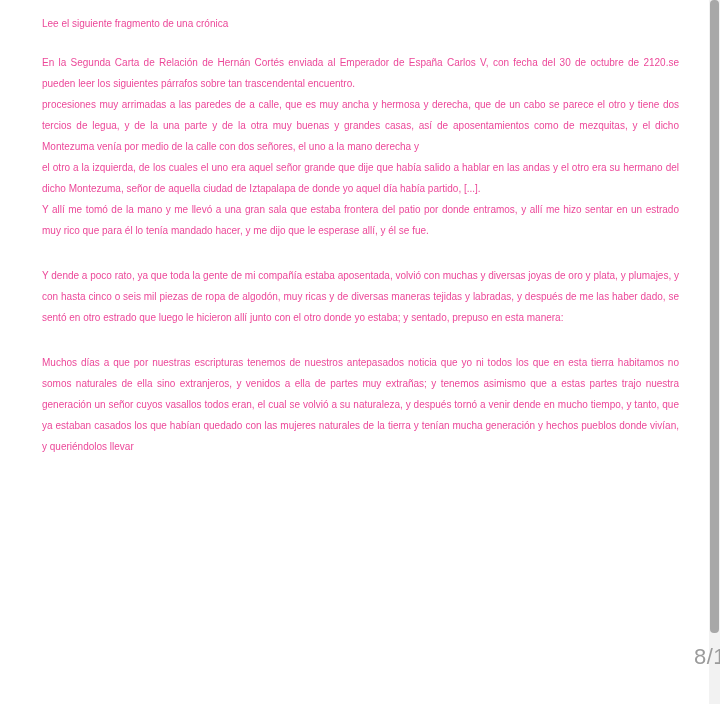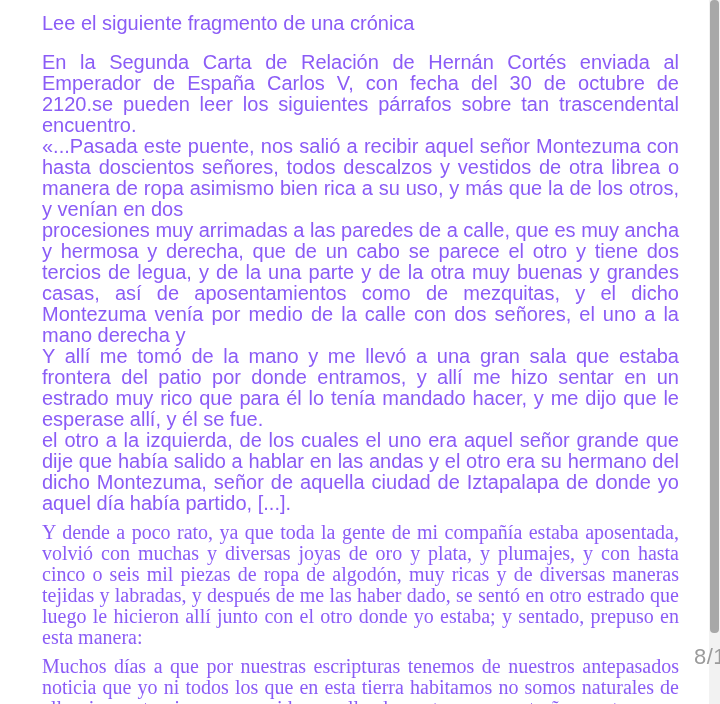--- a/index.html
+++ b/index.html
@@ -13,32 +13,31 @@
     font-family: "Liberation Sans", sans-serif;
     color: #1c1c1c;
     position: relative;
   }
   .page {
     width: 720px;
     height: 704px;
     padding: 13px 41px 0 42px;
   }
   .page p {
-    font-size: 20px;
+    font-size: 10px;
     line-height: 21px;
     text-align: justify;
-    color: #8b5cf6;
+    color: #ec4899;
   }
   .doc-title {
     margin-bottom: 18px;
     text-align: left !important;
   }
   .gap-before {
-    margin-top: 8px;
-    font-family: Liberation Serif, serif;
+    margin-top: 24px;
   }
   .scrollbar-track {
     position: absolute;
     top: 0;
     right: 0;
     width: 11px;
     height: 704px;
     background: #f2f2f2;
   }
   .scrollbar-thumb {
@@ -62,27 +61,26 @@
   }
 </style>
 </head>
 <body>
 
 <div class="page">
   <p class="doc-title">Lee el siguiente fragmento de una crónica</p>
 
   <p>En la Segunda Carta de Relación de Hernán Cortés enviada al Emperador de España Carlos V, con fecha del 30 de octubre de 2120.se pueden leer los siguientes párrafos sobre tan trascendental encuentro.</p>
 
-  <p>«...Pasada este puente, nos salió a recibir aquel señor Montezuma con hasta doscientos señores, todos descalzos y vestidos de otra librea o manera de ropa asimismo bien rica a su uso, y más que la de los otros, y venían en dos</p>
 
   <p>procesiones muy arrimadas a las paredes de a calle, que es muy ancha y hermosa y derecha, que de un cabo se parece el otro y tiene dos tercios de legua, y de la una parte y de la otra muy buenas y grandes casas, así de aposentamientos como de mezquitas, y el dicho Montezuma venía por medio de la calle con dos señores, el uno a la mano derecha y</p>
 
+  <p>el otro a la izquierda, de los cuales el uno era aquel señor grande que dije que había salido a hablar en las andas y el otro era su hermano del dicho Montezuma, señor de aquella ciudad de Iztapalapa de donde yo aquel día había partido, [...].</p>
+
   <p>Y allí me tomó de la mano y me llevó a una gran sala que estaba frontera del patio por donde entramos, y allí me hizo sentar en un estrado muy rico que para él lo tenía mandado hacer, y me dijo que le esperase allí, y él se fue.</p>
-
-  <p>el otro a la izquierda, de los cuales el uno era aquel señor grande que dije que había salido a hablar en las andas y el otro era su hermano del dicho Montezuma, señor de aquella ciudad de Iztapalapa de donde yo aquel día había partido, [...].</p>
 
   <p class="gap-before">Y dende a poco rato, ya que toda la gente de mi compañía estaba aposentada, volvió con muchas y diversas joyas de oro y plata, y plumajes, y con hasta cinco o seis mil piezas de ropa de algodón, muy ricas y de diversas maneras tejidas y labradas, y después de me las haber dado, se sentó en otro estrado que luego le hicieron allí junto con el otro donde yo estaba; y sentado, prepuso en esta manera:</p>
 
   <p class="gap-before">Muchos días a que por nuestras escripturas tenemos de nuestros antepasados noticia que yo ni todos los que en esta tierra habitamos no somos naturales de ella sino extranjeros, y venidos a ella de partes muy extrañas; y tenemos asimismo que a estas partes trajo nuestra generación un señor cuyos vasallos todos eran, el cual se volvió a su naturaleza, y después tornó a venir dende en mucho tiempo, y tanto, que ya estaban casados los que habían quedado con las mujeres naturales de la tierra y tenían mucha generación y hechos pueblos donde vivían, y queriéndolos llevar</p>
 </div>
 
 <div class="page-indicator">8/1</div>
 
 <div class="scrollbar-track">
   <div class="scrollbar-thumb"></div>

